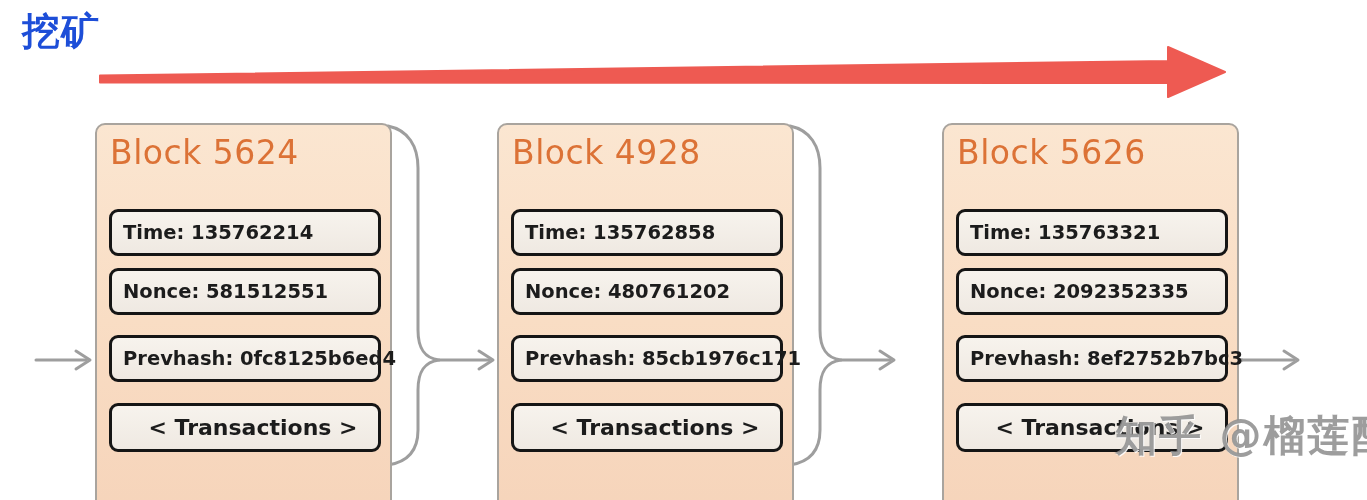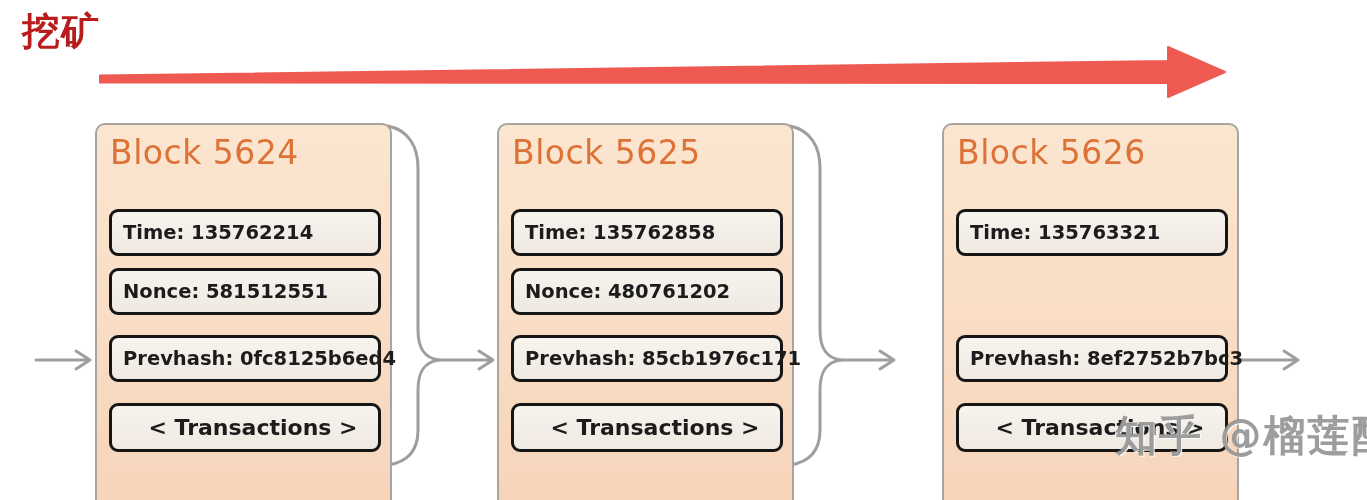--- a/index.html
+++ b/index.html
@@ -5,21 +5,21 @@
   html,body{margin:0;padding:0;background:#ffffff;}
   .canvas{
     position:relative;
     width:1367px;height:500px;
     background:#ffffff;
     overflow:hidden;
     font-family:"DejaVu Sans","Liberation Sans",sans-serif;
   }
   .page-title{
     position:absolute;left:22px;top:6px;
-    font-size:38px;font-weight:800;color:#b91c1c;
+    font-size:38px;font-weight:800;color:#1d4ed8;
     letter-spacing:1px;
   }
   .svg-layer{position:absolute;left:0;top:0;z-index:1;}
   .red-arrow-layer{position:absolute;left:0;top:0;z-index:2;}
   .block{
     position:absolute;top:123px;width:297px;height:440px;
     border:2px solid #a9a49e;border-radius:10px;
     background:linear-gradient(180deg,#fbe6d1 0%,#f9ddc4 45%,#f5d2b8 100%);
     box-sizing:border-box;
     z-index:3;
@@ -101,29 +101,30 @@
 
   <div class="block" style="left:95px;">
     <div class="block-title">Block 5624</div>
     <div class="row r1">Time: 135762214</div>
     <div class="row r2">Nonce: 581512551</div>
     <div class="row r3">Prevhash: 0fc8125b6ed4</div>
     <div class="row r4 tx">&lt; Transactions &gt;</div>
   </div>
 
   <div class="block" style="left:497px;">
-    <div class="block-title">Block 5625</div>
+    <div class="block-title">Block 4928</div>
     <div class="row r1">Time: 135762858</div>
     <div class="row r2">Nonce: 480761202</div>
     <div class="row r3">Prevhash: 85cb1976c171</div>
     <div class="row r4 tx">&lt; Transactions &gt;</div>
   </div>
 
   <div class="block" style="left:898px;margin-left:44px;">
     <div class="block-title">Block 5626</div>
     <div class="row r1">Time: 135763321</div>
+    <div class="row r2">Nonce: 2092352335</div>
     <div class="row r3">Prevhash: 8ef2752b7bc3</div>
     <div class="row r4 tx">&lt; Transactions &gt;</div>
   </div>
 
   <div class="watermark">知乎 @榴莲酥</div>
 
 </div>
 
 </body></html>

